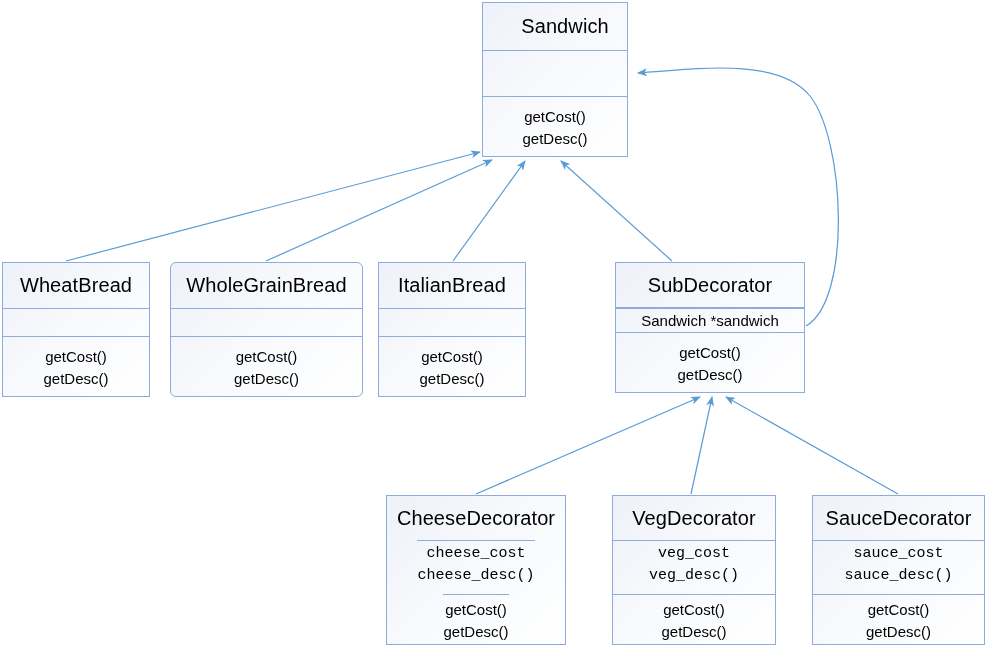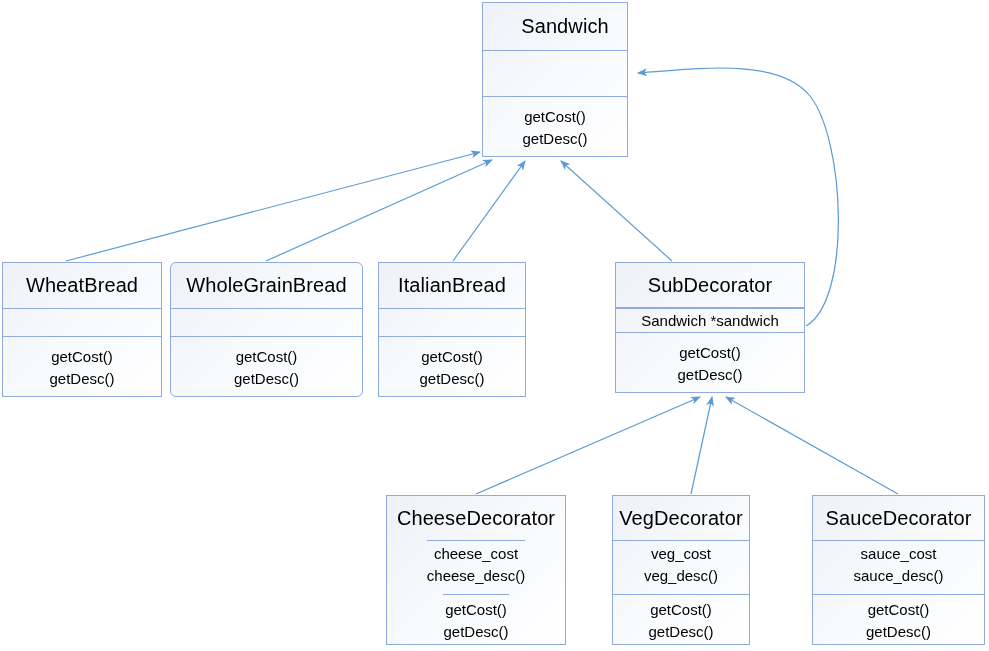--- a/index.html
+++ b/index.html
@@ -50,21 +50,21 @@
     white-space: nowrap;
   }
   .uml-member {
     font-size: 15px;
     color: #000000;
     line-height: 1.42;
     white-space: nowrap;
   }
   .c-title  { flex: 0 0 auto; }
   .c-empty  { flex: 1 1 auto; }
-  .c-attrs  { flex: 0 0 auto; padding: 0 0 6px; }
+  .c-attrs  { flex: 0 0 auto; padding: 0 0 6px; font-family: Liberation Mono, monospace; }
   .c-ops    { flex: 0 0 auto; padding: 9px 0 7px; }
   .c-band   { flex: 0 0 auto; }
 </style>
 </head>
 <body>
 
 <div id="canvas">
 
   <svg id="edges" viewBox="0 0 989 651" xmlns="http://www.w3.org/2000/svg">
     <defs>
@@ -94,21 +94,21 @@
     <div class="uml-compartment c-title" style="height:47px;padding-left:20px;">
       <span class="uml-title">Sandwich</span>
     </div>
     <div class="uml-compartment c-empty"></div>
     <div class="uml-compartment c-ops">
       <span class="uml-member">getCost()</span>
       <span class="uml-member">getDesc()</span>
     </div>
   </div>
 
-  <div class="uml-class" style="left:2px; top:262px; width:160px; height:135px;">
+  <div class="uml-class" style="left:2px; top:262px; width:148px; height:135px;">
     <div class="uml-compartment c-title" style="height:45px;">
       <span class="uml-title">WheatBread</span>
     </div>
     <div class="uml-compartment c-empty"></div>
     <div class="uml-compartment c-ops">
       <span class="uml-member">getCost()</span>
       <span class="uml-member">getDesc()</span>
     </div>
   </div>
 
@@ -155,21 +155,21 @@
     <div class="uml-compartment c-attrs" style="height:54px;">
       <span class="uml-member">cheese_cost</span>
       <span class="uml-member">cheese_desc()</span>
     </div>
     <div class="uml-compartment c-ops" style="flex:1 1 auto;">
       <span class="uml-member">getCost()</span>
       <span class="uml-member">getDesc()</span>
     </div>
   </div>
 
-  <div class="uml-class" style="left:612px; top:495px; width:138px; height:150px;">
+  <div class="uml-class" style="left:612px; top:495px; width:164px; height:150px;">
     <div class="uml-compartment c-title" style="height:44px;">
       <span class="uml-title">VegDecorator</span>
     </div>
     <div class="uml-compartment c-attrs" style="height:54px;">
       <span class="uml-member">veg_cost</span>
       <span class="uml-member">veg_desc()</span>
     </div>
     <div class="uml-compartment c-ops" style="flex:1 1 auto;">
       <span class="uml-member">getCost()</span>
       <span class="uml-member">getDesc()</span>

